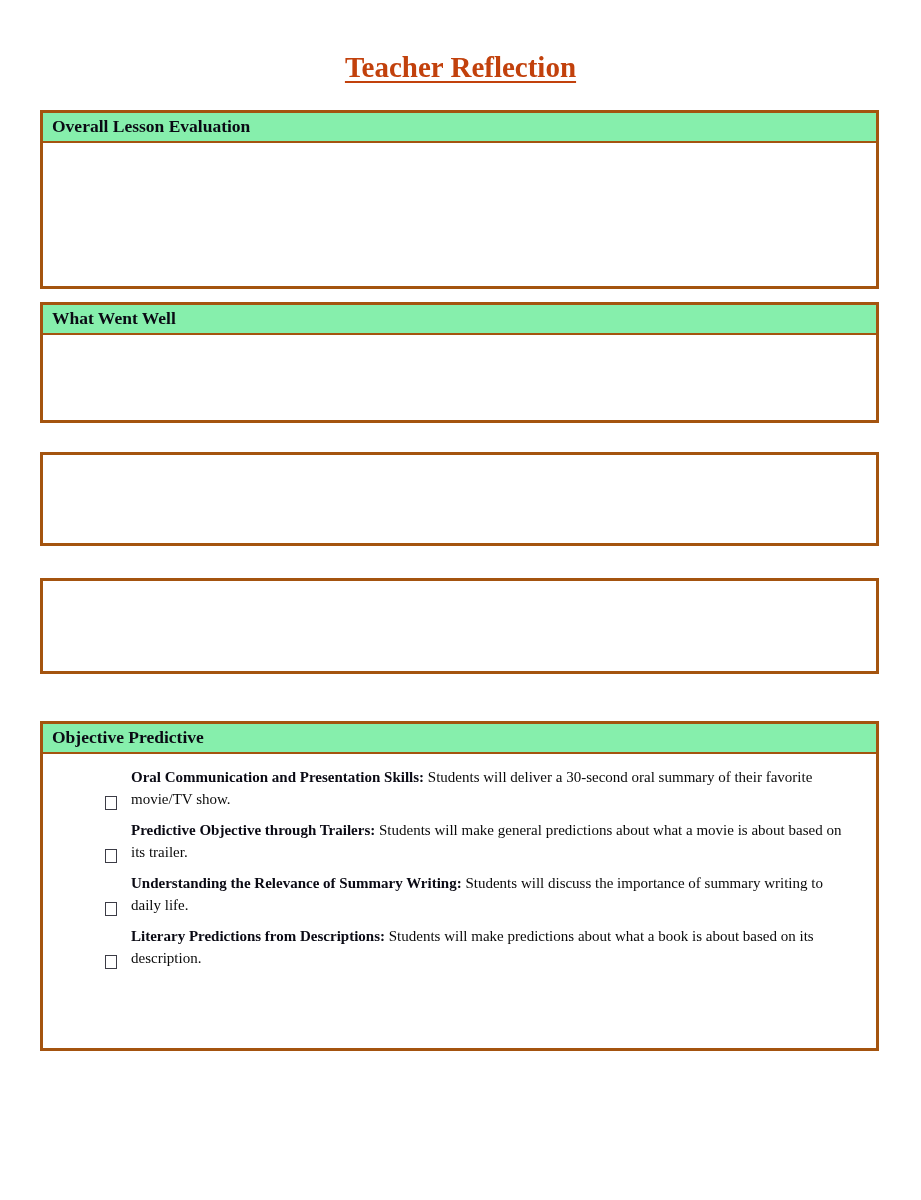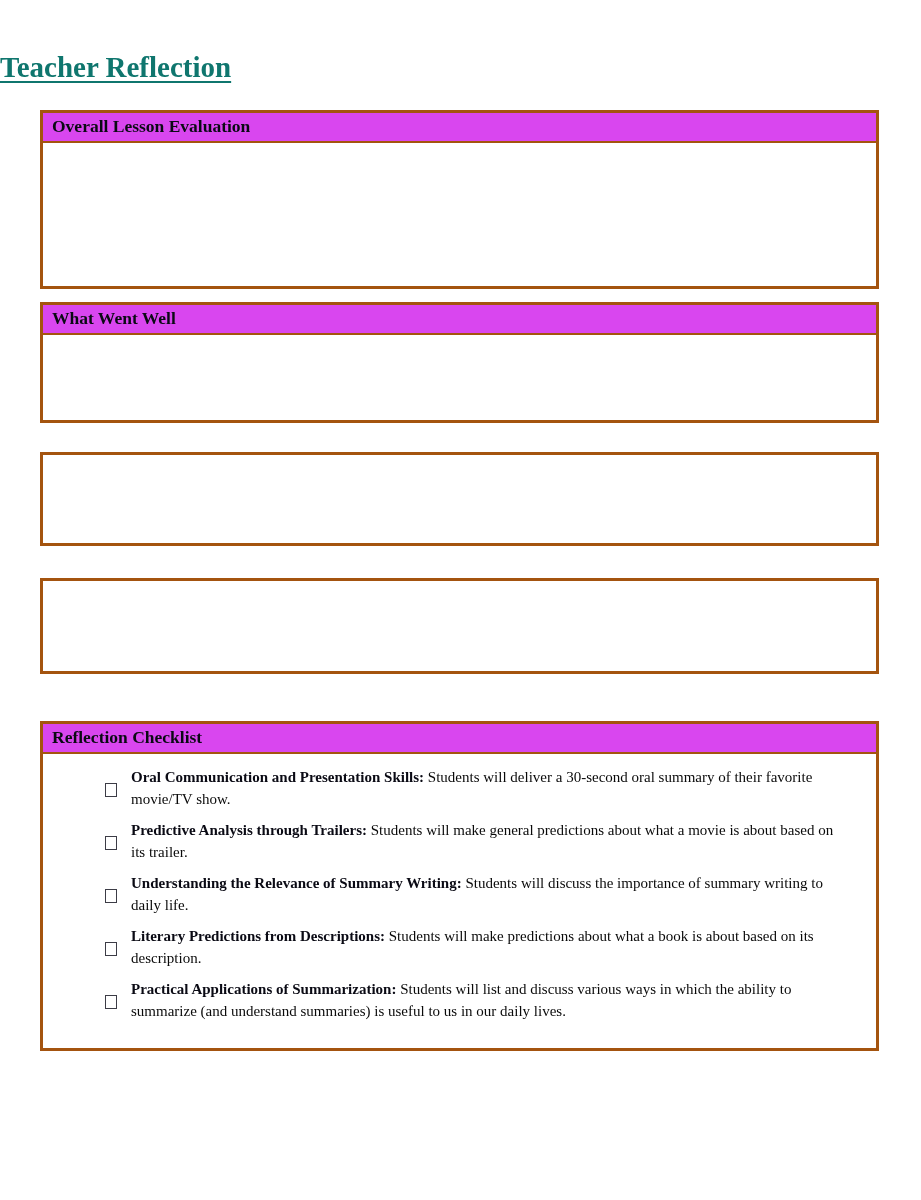--- a/index.html
+++ b/index.html
@@ -10,36 +10,37 @@
   body {
     width: 921px;
     height: 1200px;
     font-family: "Liberation Serif", "DejaVu Serif", serif;
     color: #000000;
     overflow: hidden;
   }
   .doc-title {
     margin: 0 0 26px 0;
     padding-top: 51px;
+    text-align: center;
     font-size: 29px;
     font-weight: bold;
     text-decoration: underline;
     text-decoration-thickness: 2px;
     text-underline-offset: 4px;
-    color: #0f766e;
+    color: #c2410c;
   }
   .section {
     box-sizing: border-box;
     margin-left: 40px;
     width: 839px;
     border: 3px solid #A4540F;
     background: #ffffff;
   }
   .section-header {
-    background: #d946ef;
+    background: #86efac;
     border-bottom: 2px solid #A4540F;
     padding: 3px 9px 4px 9px;
     font-size: 17.5px;
     font-weight: bold;
     line-height: 21px;
     color: #0a0a14;
   }
   .section-body {
     background: #ffffff;
   }
@@ -52,21 +53,21 @@
   .gap3 { margin-top: 32px; }
   .gap4 { margin-top: 47px; }
   .checklist-body {
     height: 282px;
     padding-top: 12px;
     box-sizing: content-box;
     overflow: hidden;
   }
   .check-item {
     display: flex;
-    align-items: center;
+    align-items: flex-end;
     margin: 0 30px 9px 62px;
   }
   .checkbox {
     flex: 0 0 auto;
     width: 10px;
     height: 12px;
     border: 1px solid #3C3C46;
     margin-top: 4px;
     margin-right: 14px;
     background: #ffffff;
@@ -95,57 +96,50 @@
 
 <div class="section gap2">
   <div class="section-body body-short2"></div>
 </div>
 
 <div class="section gap3">
   <div class="section-body body-short3"></div>
 </div>
 
 <div class="section gap4">
-  <div class="section-header">Reflection Checklist</div>
+  <div class="section-header">Objective Predictive</div>
   <div class="section-body checklist-body">
 
     <div class="check-item">
       <span class="checkbox"></span>
       <div class="check-text">
         <b>Oral Communication and Presentation Skills:</b>
         <span>Students will deliver a 30-second oral summary of their favorite movie/TV show.</span>
       </div>
     </div>
 
     <div class="check-item">
       <span class="checkbox"></span>
       <div class="check-text">
-        <b>Predictive Analysis through Trailers:</b>
+        <b>Predictive Objective through Trailers:</b>
         <span>Students will make general predictions about what a movie is about based on its trailer.</span>
       </div>
     </div>
 
     <div class="check-item">
       <span class="checkbox"></span>
       <div class="check-text">
         <b>Understanding the Relevance of Summary Writing:</b>
         <span>Students will discuss the importance of summary writing to daily life.</span>
       </div>
     </div>
 
     <div class="check-item">
       <span class="checkbox"></span>
       <div class="check-text">
         <b>Literary Predictions from Descriptions:</b>
         <span>Students will make predictions about what a book is about based on its description.</span>
       </div>
     </div>
 
-    <div class="check-item">
-      <span class="checkbox"></span>
-      <div class="check-text">
-        <b>Practical Applications of Summarization:</b>
-        <span>Students will list and discuss various ways in which the ability to summarize (and understand summaries) is useful to us in our daily lives.</span>
-      </div>
-    </div>
 
   </div>
 </div>
 
 </body></html>

